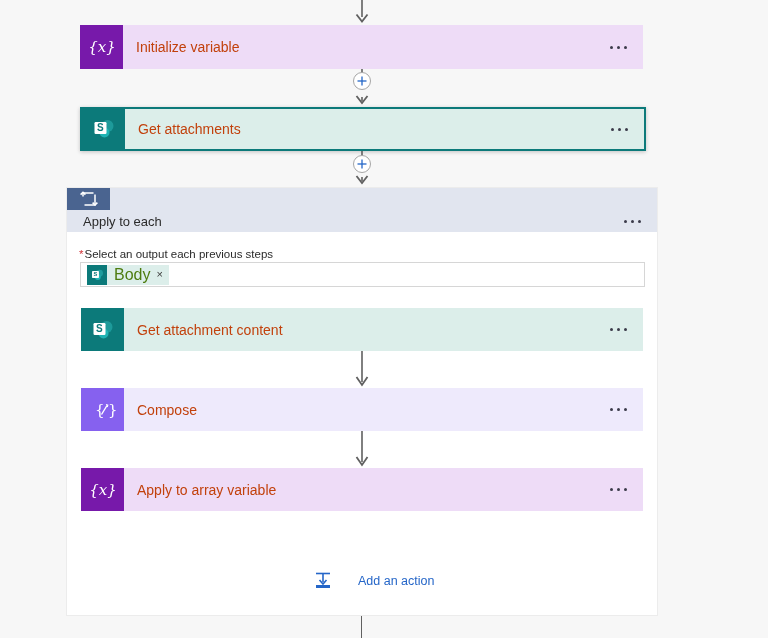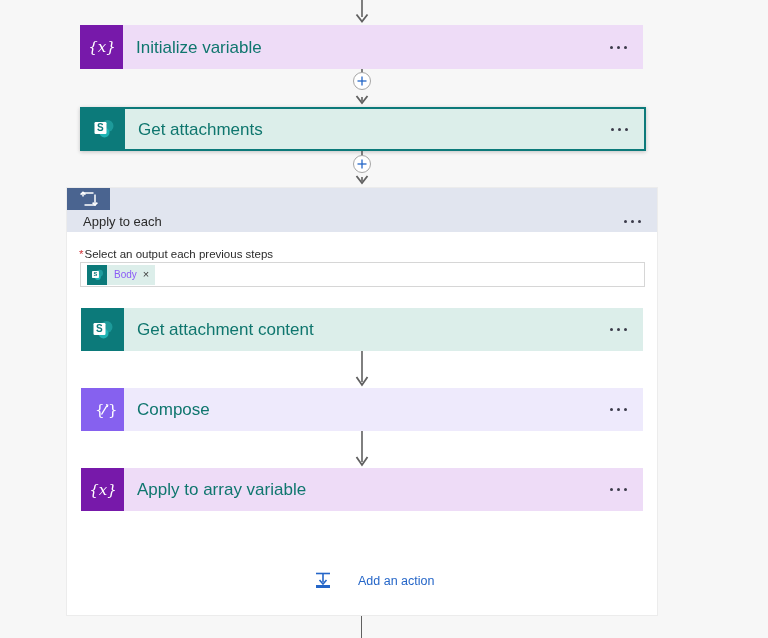--- a/index.html
+++ b/index.html
@@ -69,22 +69,22 @@
   }
   .card .card-body {
     flex: 1;
     display: flex;
     align-items: center;
     justify-content: space-between;
     padding: 0 14px 0 13px;
     box-sizing: border-box;
   }
   .card .card-title {
-    font-size: 17px;
-    color: #0f766e;
+    font-size: 14px;
+    color: #c2410c;
     line-height: 1;
     white-space: nowrap;
   }
 
   .ellipsis {
     display: flex;
     align-items: center;
     gap: 4px;
     padding: 4px 2px;
     cursor: pointer;
@@ -177,22 +177,22 @@
   .token .tok-icon {
     width: 20px;
     height: 20px;
     background: #0c7a7a;
     display: flex;
     align-items: center;
     justify-content: center;
     margin-right: 7px;
   }
   .token .tok-text {
-    font-size: 10px;
-    color: #8b5cf6;
+    font-size: 16px;
+    color: #4d7c0f;
     line-height: 1;
     margin-right: 6px;
   }
   .token .tok-x {
     font-size: 11px;
     color: #3b3b3b;
     line-height: 1;
     cursor: pointer;
     font-family: "Liberation Sans", sans-serif;
   }

